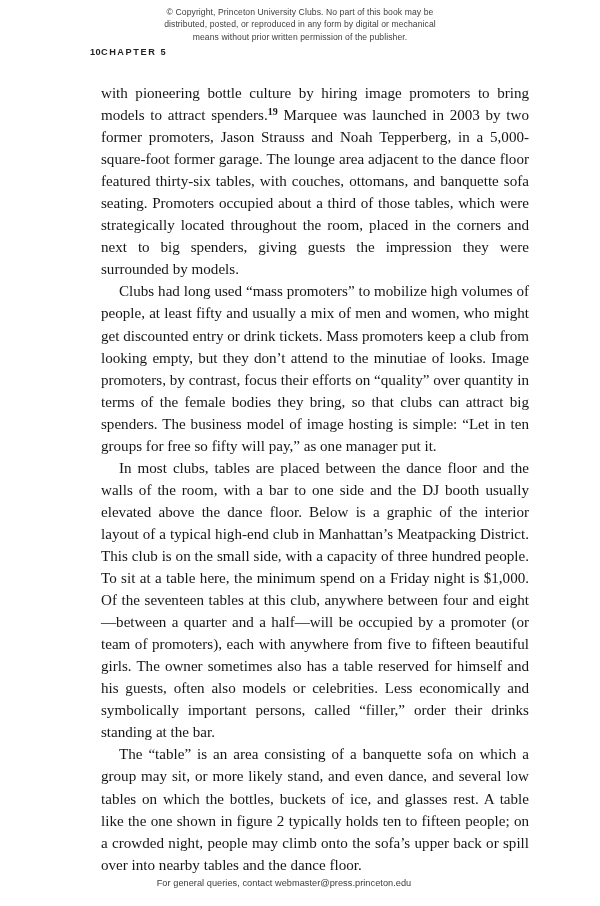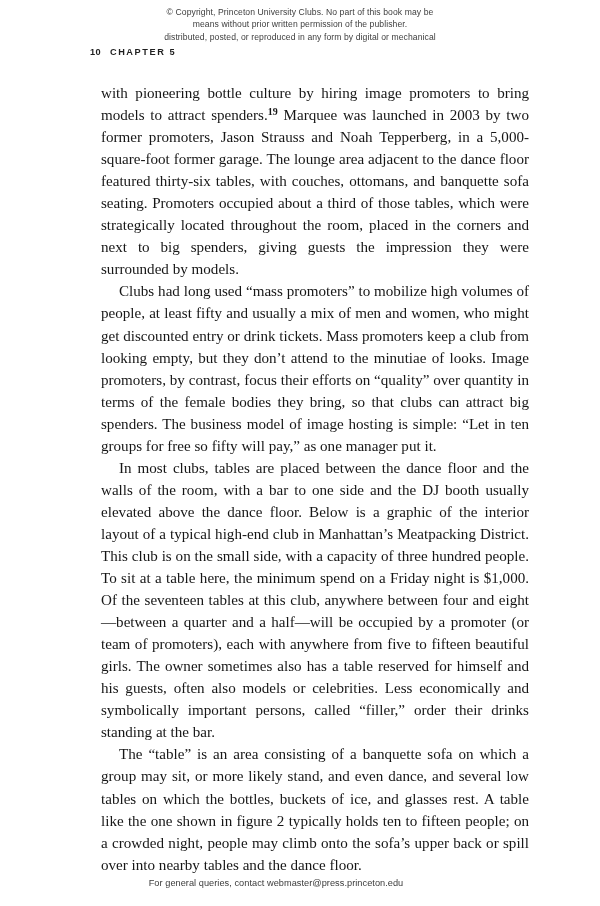--- a/index.html
+++ b/index.html
@@ -45,21 +45,20 @@
     left: 90px;
     font-family: "Liberation Sans", sans-serif;
     font-size: 9.2px;
     font-weight: bold;
     color: #1f1f1f;
     display: flex;
     align-items: baseline;
   }
   .running-head .folio {
     letter-spacing: 0.04em;
-    margin-right: 9px;
   }
   .running-head .chap {
     letter-spacing: 0.17em;
   }
 
   
   .body-col {
     position: absolute;
     top: 82px;
     left: 101px;
@@ -85,38 +84,38 @@
     vertical-align: 0.46em;
     line-height: 0;
     font-weight: bold;
     letter-spacing: 0.01em;
   }
 
   
   .footer {
     position: absolute;
     bottom: 18px;
-    left: 8px;
+    left: 16px;
     width: 536px;
     text-align: center;
     font-family: "Liberation Sans", sans-serif;
     font-size: 9.2px;
     color: #3a3a3a;
     letter-spacing: 0.005em;
   }
 </style>
 </head>
 <body>
 
 <div class="page">
 
   <div class="copyright">
     <div>© Copyright, Princeton University Clubs. No part of this book may be</div>
+    <div>distributed, posted, or reproduced in any form by digital or mechanical</div>
     <div>means without prior written permission of the publisher.</div>
-    <div>distributed, posted, or reproduced in any form by digital or mechanical</div>
   </div>
 
   <div class="running-head">
     <span class="folio">10</span>
     <span class="chap">CHAPTER 5</span>
   </div>
 
   <div class="body-col">
 
     <p><span>with pioneering bottle culture by hiring image promoters to bring models to attract spenders.</span><sup class="fn">19</sup><span> Marquee was launched in 2003 by two former promoters, Jason Strauss and Noah Tepperberg, in a 5,000-square-foot former garage. The lounge area adjacent to the dance floor featured thirty-six tables, with couches, ottomans, and banquette sofa seating. Promoters occupied about a third of those tables, which were strategically located throughout the room, placed in the corners and next to big spenders, giving guests the impression they were surrounded by models.</span></p>

